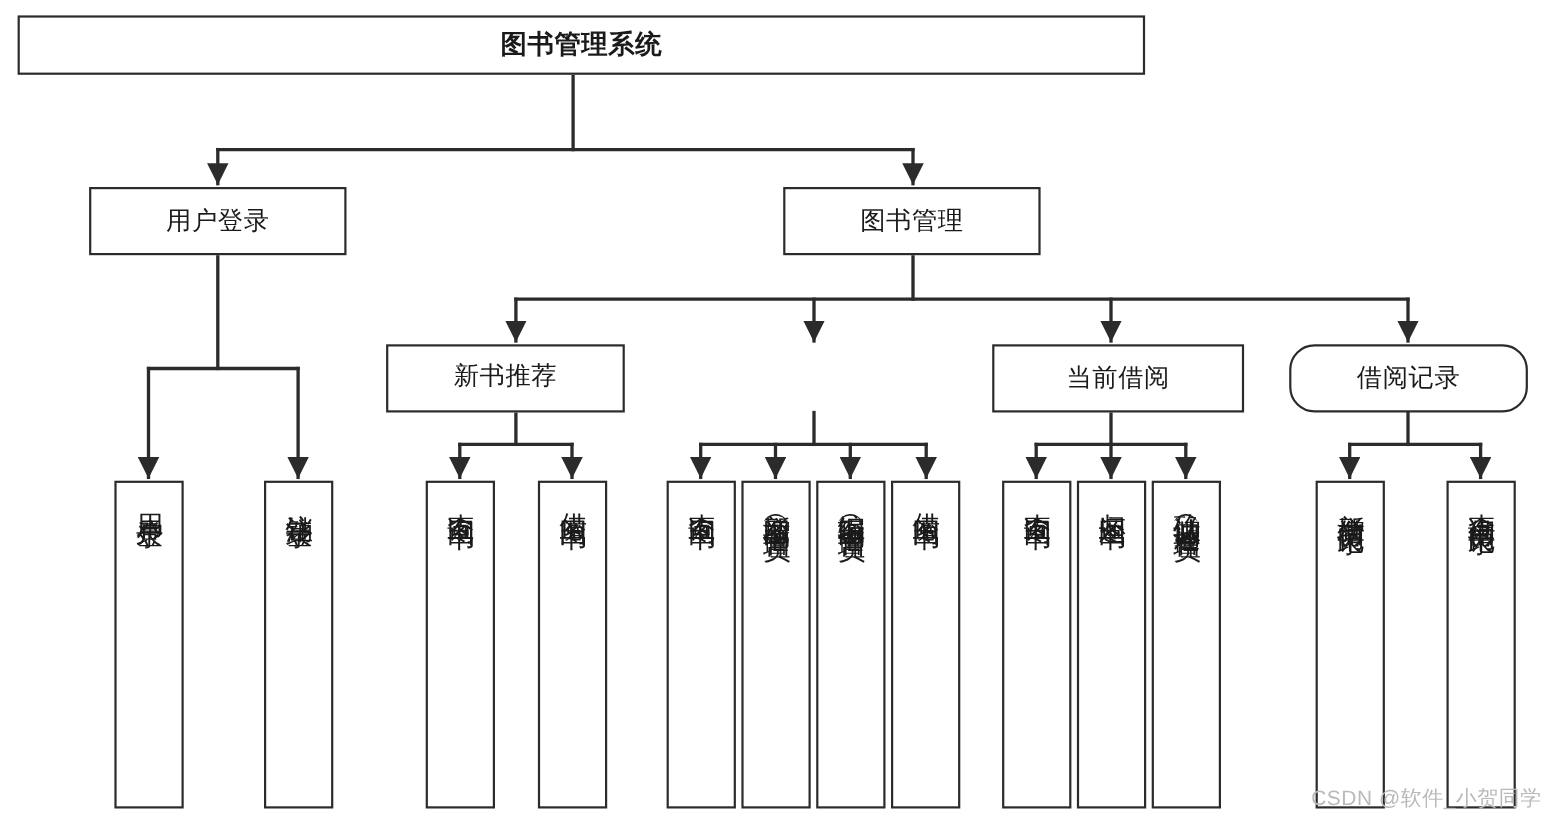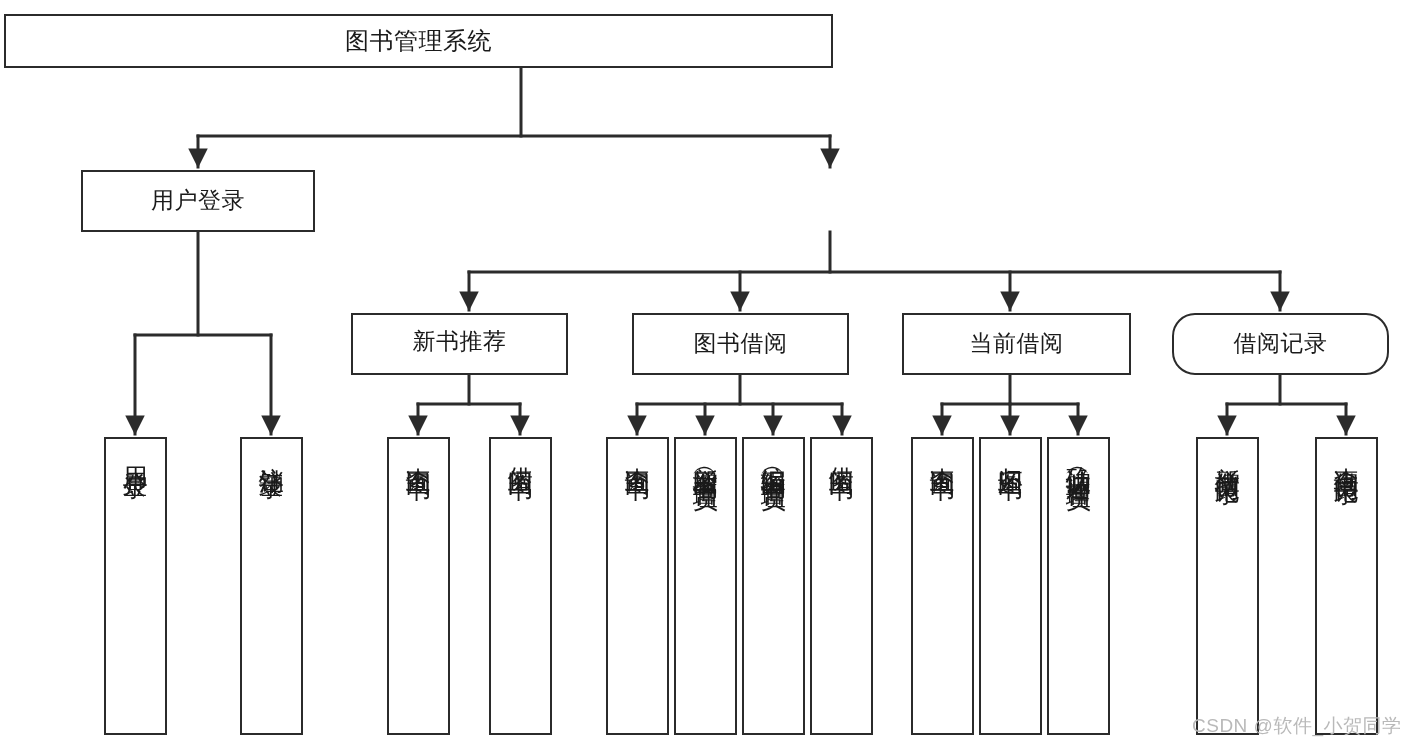--- a/index.html
+++ b/index.html
@@ -119,33 +119,33 @@
       <path d="M 1010 404 L 1010 434" marker-end="url(#arrow)"></path>
       <path d="M 1078 404 L 1078 434" marker-end="url(#arrow)"></path>
 
       <path d="M 1280 375 L 1280 404"></path>
       <path d="M 1227 404 L 1346 404"></path>
       <path d="M 1227 404 L 1227 434" marker-end="url(#arrow)"></path>
       <path d="M 1346 404 L 1346 434" marker-end="url(#arrow)"></path>
     </g>
   </svg>
 
-  <div class="node h root" style="left:4px;top:14px;width:829px;height:54px;">
+  <div class="node h root" style="left:16px;top:14px;width:1025px;height:54px;font-weight:bold;">
     <span class="lbl">图书管理系统</span>
   </div>
 
   <div class="node h" style="left:81px;top:170px;width:234px;height:62px;">
     <span class="lbl">用户登录</span>
   </div>
+  <div class="node h" style="left:712px;top:170px;width:234px;height:62px;">
+    <span class="lbl">图书管理</span>
+  </div>
 
   <div class="node h" style="left:351px;top:313px;width:217px;height:62px;font-family:Liberation Mono, monospace;">
     <span class="lbl">新书推荐</span>
-  </div>
-  <div class="node h" style="left:632px;top:313px;width:217px;height:62px;">
-    <span class="lbl">图书借阅</span>
   </div>
   <div class="node h" style="left:902px;top:313px;width:229px;height:62px;">
     <span class="lbl">当前借阅</span>
   </div>
   <div class="node h" style="left:1172px;top:313px;width:217px;height:62px;border-radius:23px;">
     <span class="lbl">借阅记录</span>
   </div>
 
   <div class="node v" style="left:104px;top:437px;width:63px;height:298px;">
     <span class="lbl">用户登录</span>

